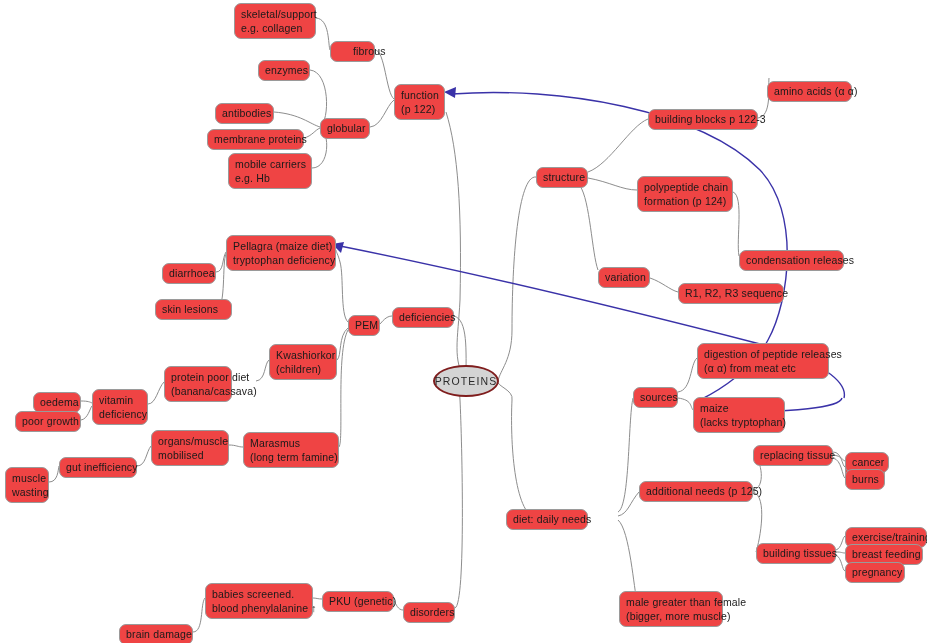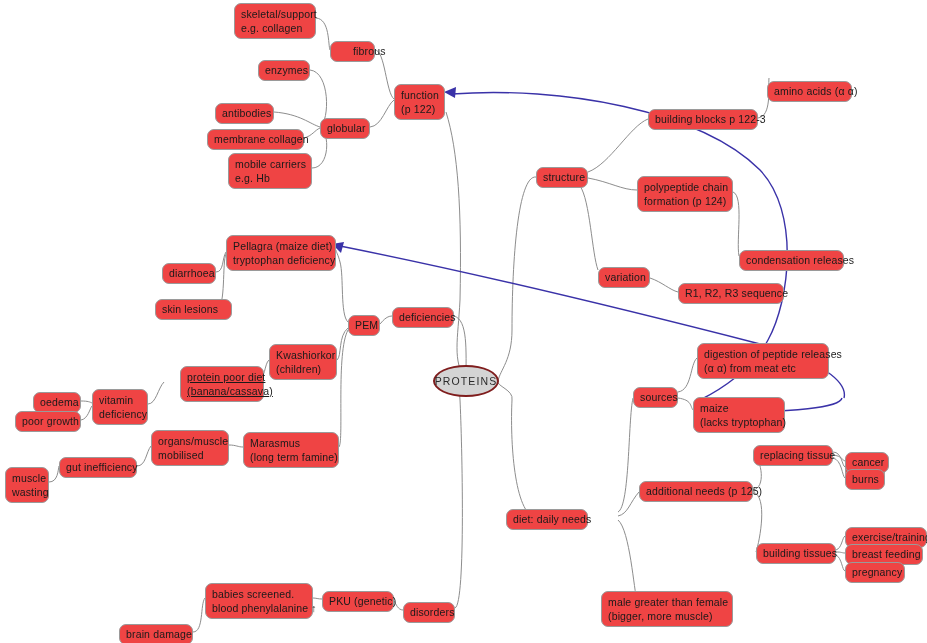--- a/index.html
+++ b/index.html
@@ -110,42 +110,42 @@
     </g>
   </svg>
 
   <div id="nodes">
       <div class="node two-line" style="left: 234px; top: 3px; width: 82px; min-height: 31px;">skeletal/support
 e.g. collagen</div>
       <div class="node" style="left: 330px; top: 41px; width: 45px; min-height: 19px; padding-left: 22px;">fibrous</div>
       <div class="node" style="left: 258px; top: 60px; width: 52px; min-height: 19px;">enzymes</div>
       <div class="node" style="left: 215px; top: 103px; width: 59px; min-height: 19px;">antibodies</div>
       <div class="node" style="left: 320px; top: 118px; width: 50px; min-height: 19px;">globular</div>
-      <div class="node" style="left: 207px; top: 129px; width: 97px; min-height: 19px;">membrane collagen</div>
+      <div class="node" style="left: 207px; top: 129px; width: 97px; min-height: 19px;">membrane proteins</div>
       <div class="node two-line" style="left: 228px; top: 153px; width: 84px; min-height: 31px;">mobile carriers
 e.g. Hb</div>
       <div class="node two-line" style="left: 394px; top: 84px; width: 51px; min-height: 31px;">function
 (p 122)</div>
       <div class="node" style="left: 767px; top: 68px; width: 85px; min-height: 19px; margin-top: 13px;">amino acids (α α)</div>
       <div class="node" style="left: 648px; top: 109px; width: 110px; min-height: 19px;">building blocks p 122-3</div>
       <div class="node" style="left: 536px; top: 167px; width: 52px; min-height: 19px;">structure</div>
       <div class="node two-line" style="left: 637px; top: 176px; width: 96px; min-height: 31px;">polypeptide chain
 formation (p 124)</div>
       <div class="node" style="left: 739px; top: 250px; width: 105px; min-height: 19px;">condensation releases</div>
       <div class="node" style="left: 598px; top: 267px; width: 52px; min-height: 19px;">variation</div>
       <div class="node" style="left: 678px; top: 283px; width: 106px; min-height: 19px;">R1, R2, R3 sequence</div>
       <div class="node two-line" style="left: 226px; top: 235px; width: 110px; min-height: 31px;">Pellagra (maize diet)
 tryptophan deficiency</div>
       <div class="node" style="left: 162px; top: 263px; width: 54px; min-height: 19px;">diarrhoea</div>
       <div class="node" style="left: 155px; top: 299px; width: 77px; min-height: 19px;">skin lesions</div>
       <div class="node" style="left: 348px; top: 315px; width: 32px; min-height: 19px;">PEM</div>
       <div class="node" style="left: 392px; top: 307px; width: 62px; min-height: 19px;">deficiencies</div>
       <div class="node two-line" style="left: 269px; top: 344px; width: 68px; min-height: 31px;">Kwashiorkor
 (children)</div>
-      <div class="node two-line" style="left: 180px; top: 366px; width: 84px; min-height: 31px; text-decoration: underline;">protein poor diet
+      <div class="node two-line" style="left: 164px; top: 366px; width: 68px; min-height: 31px;">protein poor diet
 (banana/cassava)</div>
       <div class="node" style="left: 33px; top: 392px; width: 48px; min-height: 19px;">oedema</div>
       <div class="node two-line" style="left: 92px; top: 389px; width: 56px; min-height: 31px;">vitamin
 deficiency</div>
       <div class="node" style="left: 15px; top: 411px; width: 66px; min-height: 19px;">poor growth</div>
       <div class="node two-line" style="left: 151px; top: 430px; width: 78px; min-height: 31px;">organs/muscle
 mobilised</div>
       <div class="node two-line" style="left: 243px; top: 432px; width: 96px; min-height: 31px;">Marasmus
 (long term famine)</div>
       <div class="node" style="left: 59px; top: 457px; width: 78px; min-height: 19px;">gut inefficiency</div>
@@ -159,21 +159,21 @@
       <div class="node" style="left: 845px; top: 458px; width: 40px; min-height: 19px;">injury</div>
       <div class="node" style="left: 753px; top: 445px; width: 80px; min-height: 19px;">replacing tissue</div>
       <div class="node" style="left: 845px; top: 452px; width: 44px; min-height: 19px;">cancer</div>
       <div class="node" style="left: 845px; top: 469px; width: 40px; min-height: 19px;">burns</div>
       <div class="node" style="left: 639px; top: 481px; width: 114px; min-height: 19px;">additional needs (p 125)</div>
       <div class="node" style="left: 506px; top: 509px; width: 82px; min-height: 19px;">diet: daily needs</div>
       <div class="node" style="left: 845px; top: 527px; width: 82px; min-height: 19px;">exercise/training</div>
       <div class="node" style="left: 756px; top: 543px; width: 80px; min-height: 19px;">building tissues</div>
       <div class="node" style="left: 845px; top: 544px; width: 78px; min-height: 19px;">breast feeding</div>
       <div class="node" style="left: 845px; top: 562px; width: 60px; min-height: 19px;">pregnancy</div>
-      <div class="node two-line" style="left: 601px; top: 591px; width: 132px; min-height: 31px;">male greater than female
+      <div class="node two-line" style="left: 619px; top: 591px; width: 104px; min-height: 31px;">male greater than female
 (bigger, more muscle)</div>
       <div class="node two-line" style="left: 205px; top: 583px; width: 108px; min-height: 31px;">babies screened.
 blood phenylalanine ↑</div>
       <div class="node" style="left: 322px; top: 591px; width: 72px; min-height: 19px;">PKU (genetic)</div>
       <div class="node" style="left: 403px; top: 602px; width: 52px; min-height: 19px;">disorders</div>
       <div class="node" style="left: 119px; top: 624px; width: 74px; min-height: 19px;">brain damage</div>
     </div>
   <div id="center-holder">
       <div class="node center" style="left: 433px; top: 365px; width: 66px; height: 32px;">PROTEINS</div>
     </div>

